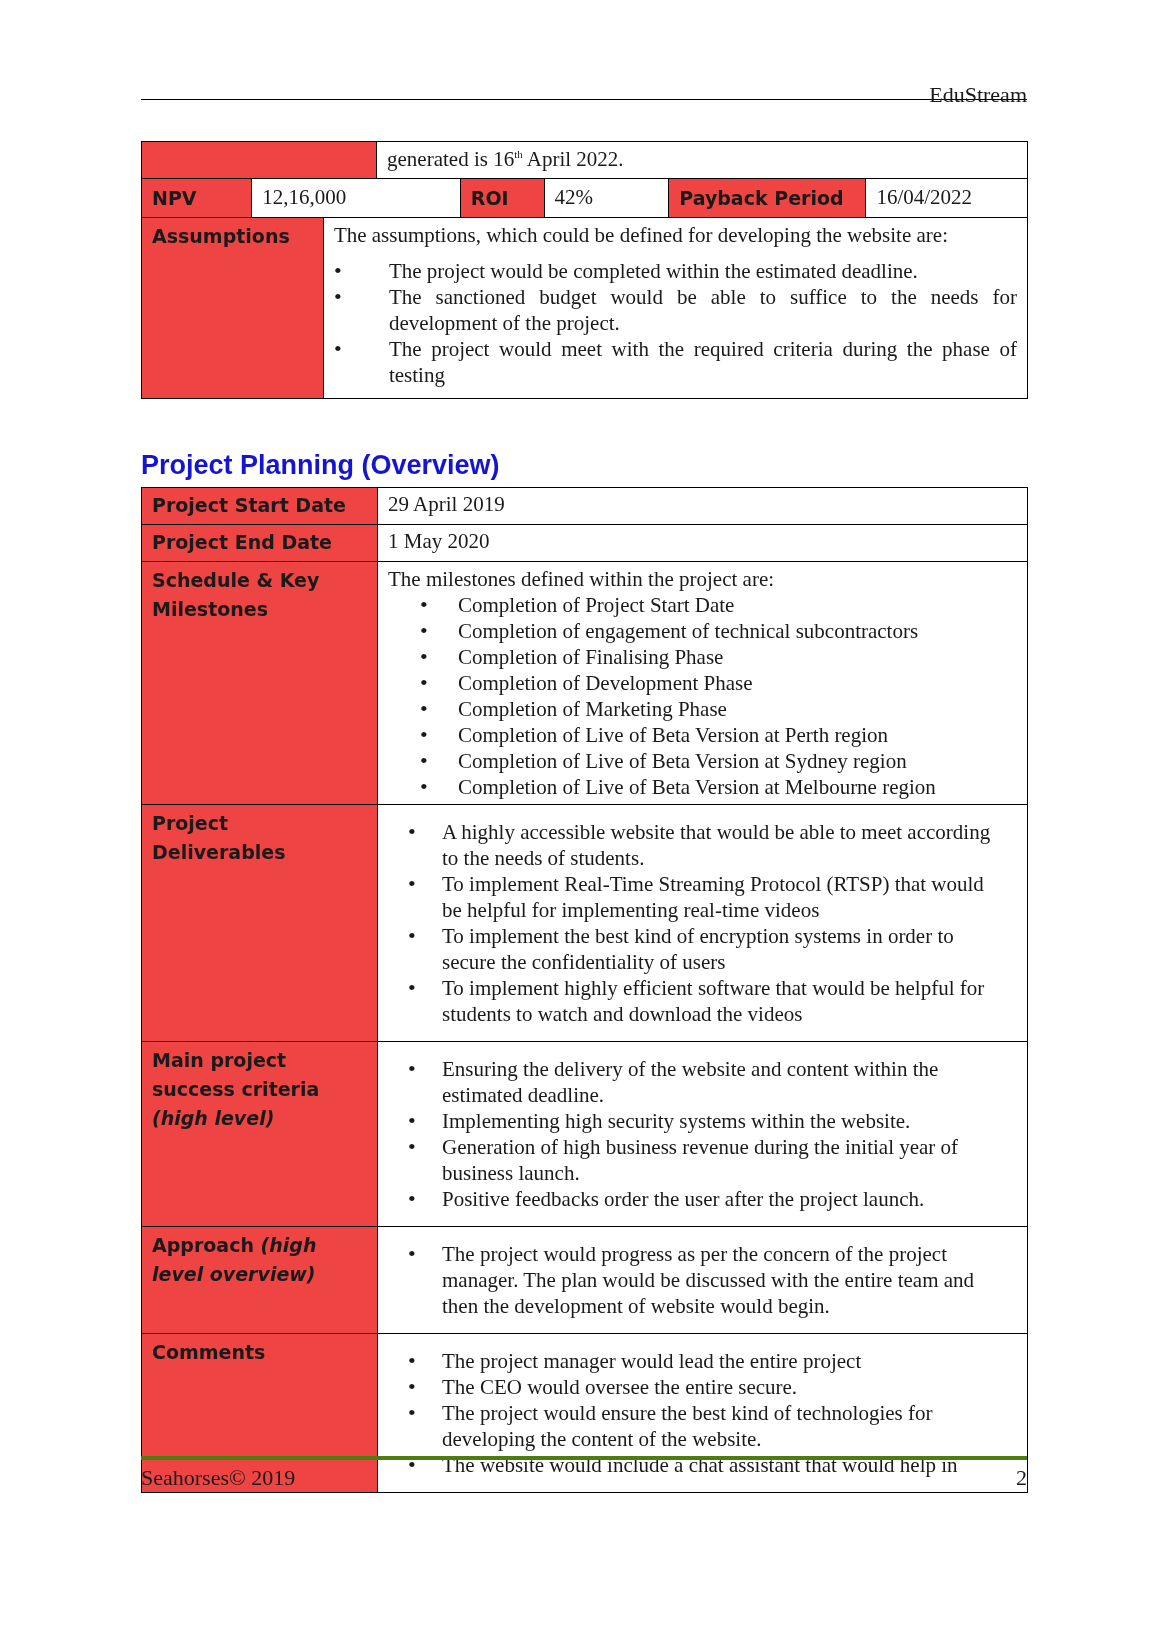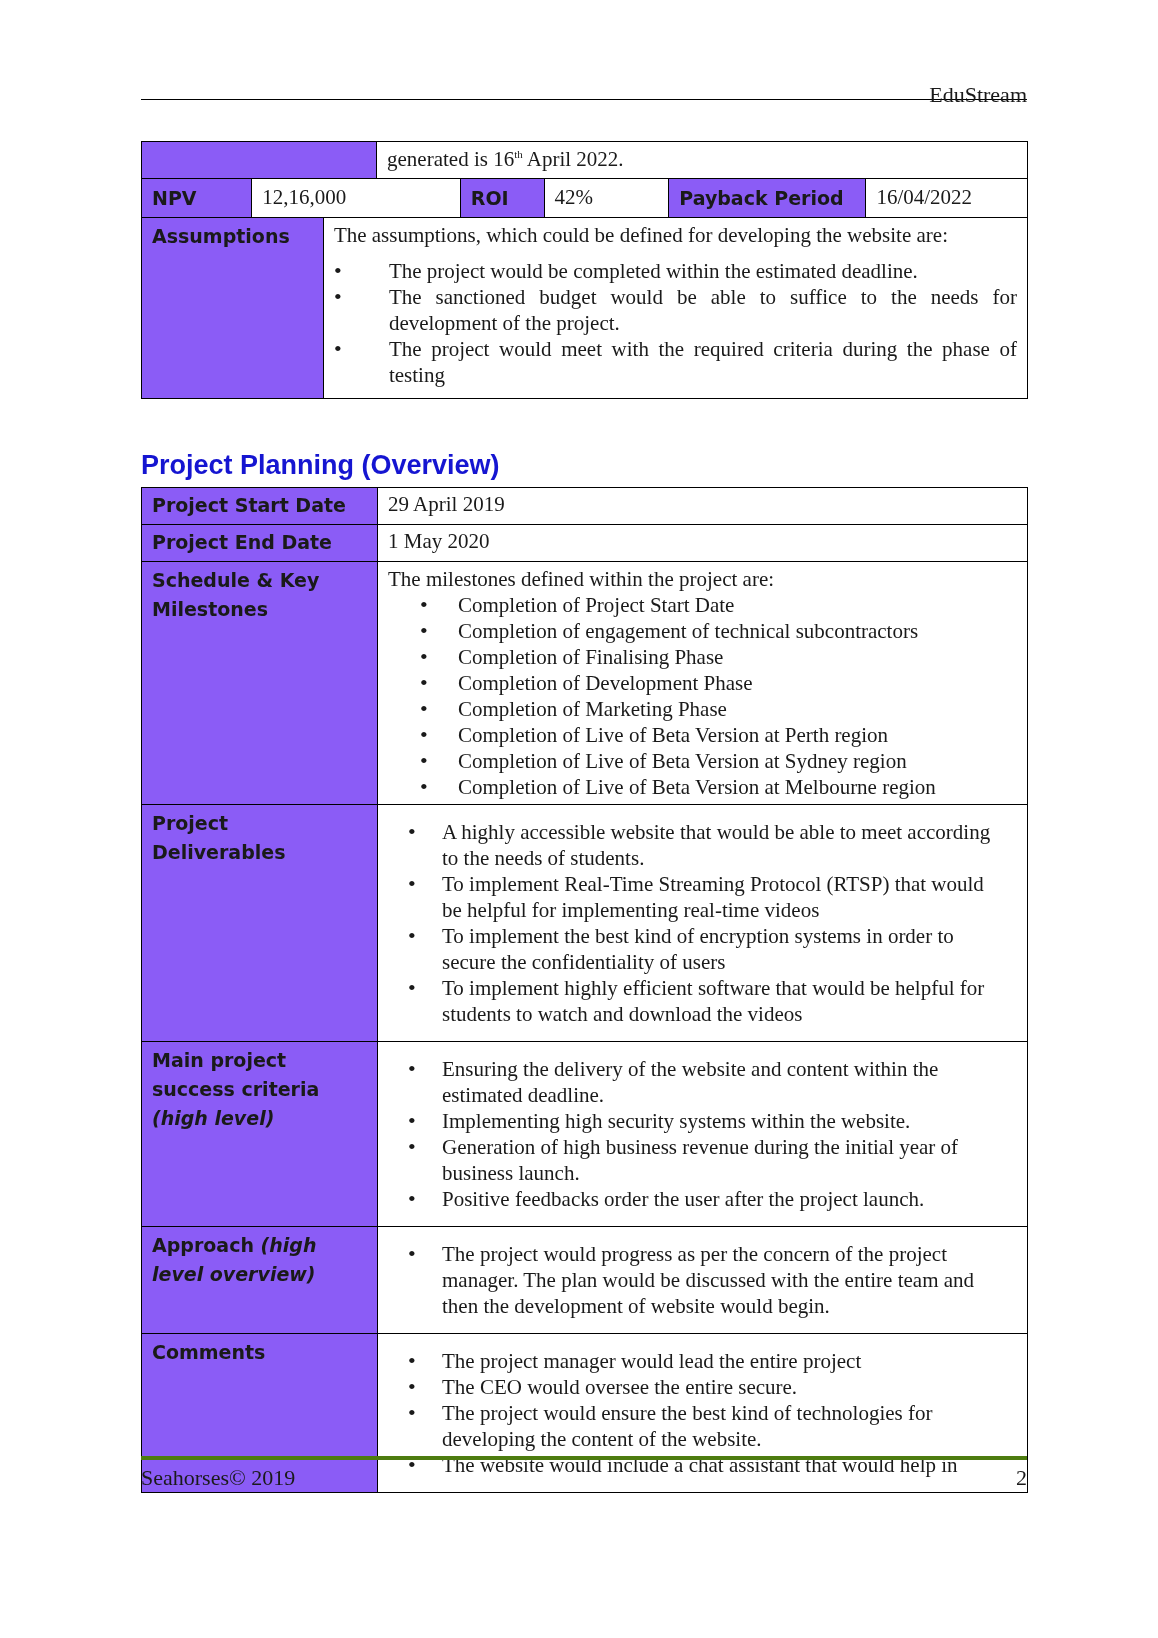--- a/index.html
+++ b/index.html
@@ -3,21 +3,21 @@
 <meta charset="utf-8">
 <style>
   html, body { margin: 0; padding: 0; background: #ffffff; }
   body { width: 1158px; height: 1638px; position: relative; font-family: "Liberation Serif", serif; color: #1a1a1a; overflow: hidden; }
   .page-header { position: absolute; left: 141px; top: 66px; width: 886px; height: 33px; border-bottom: 1px solid #000; }
   .page-header .left { position: absolute; left: 0; top: 4px; font-size: 22px; }
   .page-header .right { position: absolute; right: 0; top: 4px; font-size: 22px; margin-top: 12px; }
 
   table { border-collapse: collapse; position: absolute; left: 141px; width: 887px; table-layout: fixed; }
   td { border: 1.3px solid #000; vertical-align: top; font-size: 21px; line-height: 26px; padding: 4px 10px 4px 10px; }
-  td.lbl { background: #8b5cf6; font-family: "DejaVu Sans", sans-serif; font-weight: bold; font-size: 19px; line-height: 29px; padding-top: 4px; }
+  td.lbl { background: #ef4444; font-family: "DejaVu Sans", sans-serif; font-weight: bold; font-size: 19px; line-height: 29px; padding-top: 4px; }
   td.lbl em { font-style: italic; }
 
   #t1 { top: 141px; }
   #t1 td { height: 28px; }
   #t1 .row2 td { height: 29px; padding-top: 5px; }
   .assump-intro { text-align: justify; }
   .assump-list { margin: 10px 0 0 0; padding: 0; list-style: none; }
   .assump-list li { position: relative; padding-left: 55px; text-align: justify; }
   .assump-list li::before { content: "\2022"; position: absolute; left: 0; top: 0; font-size: 22px; }
 

